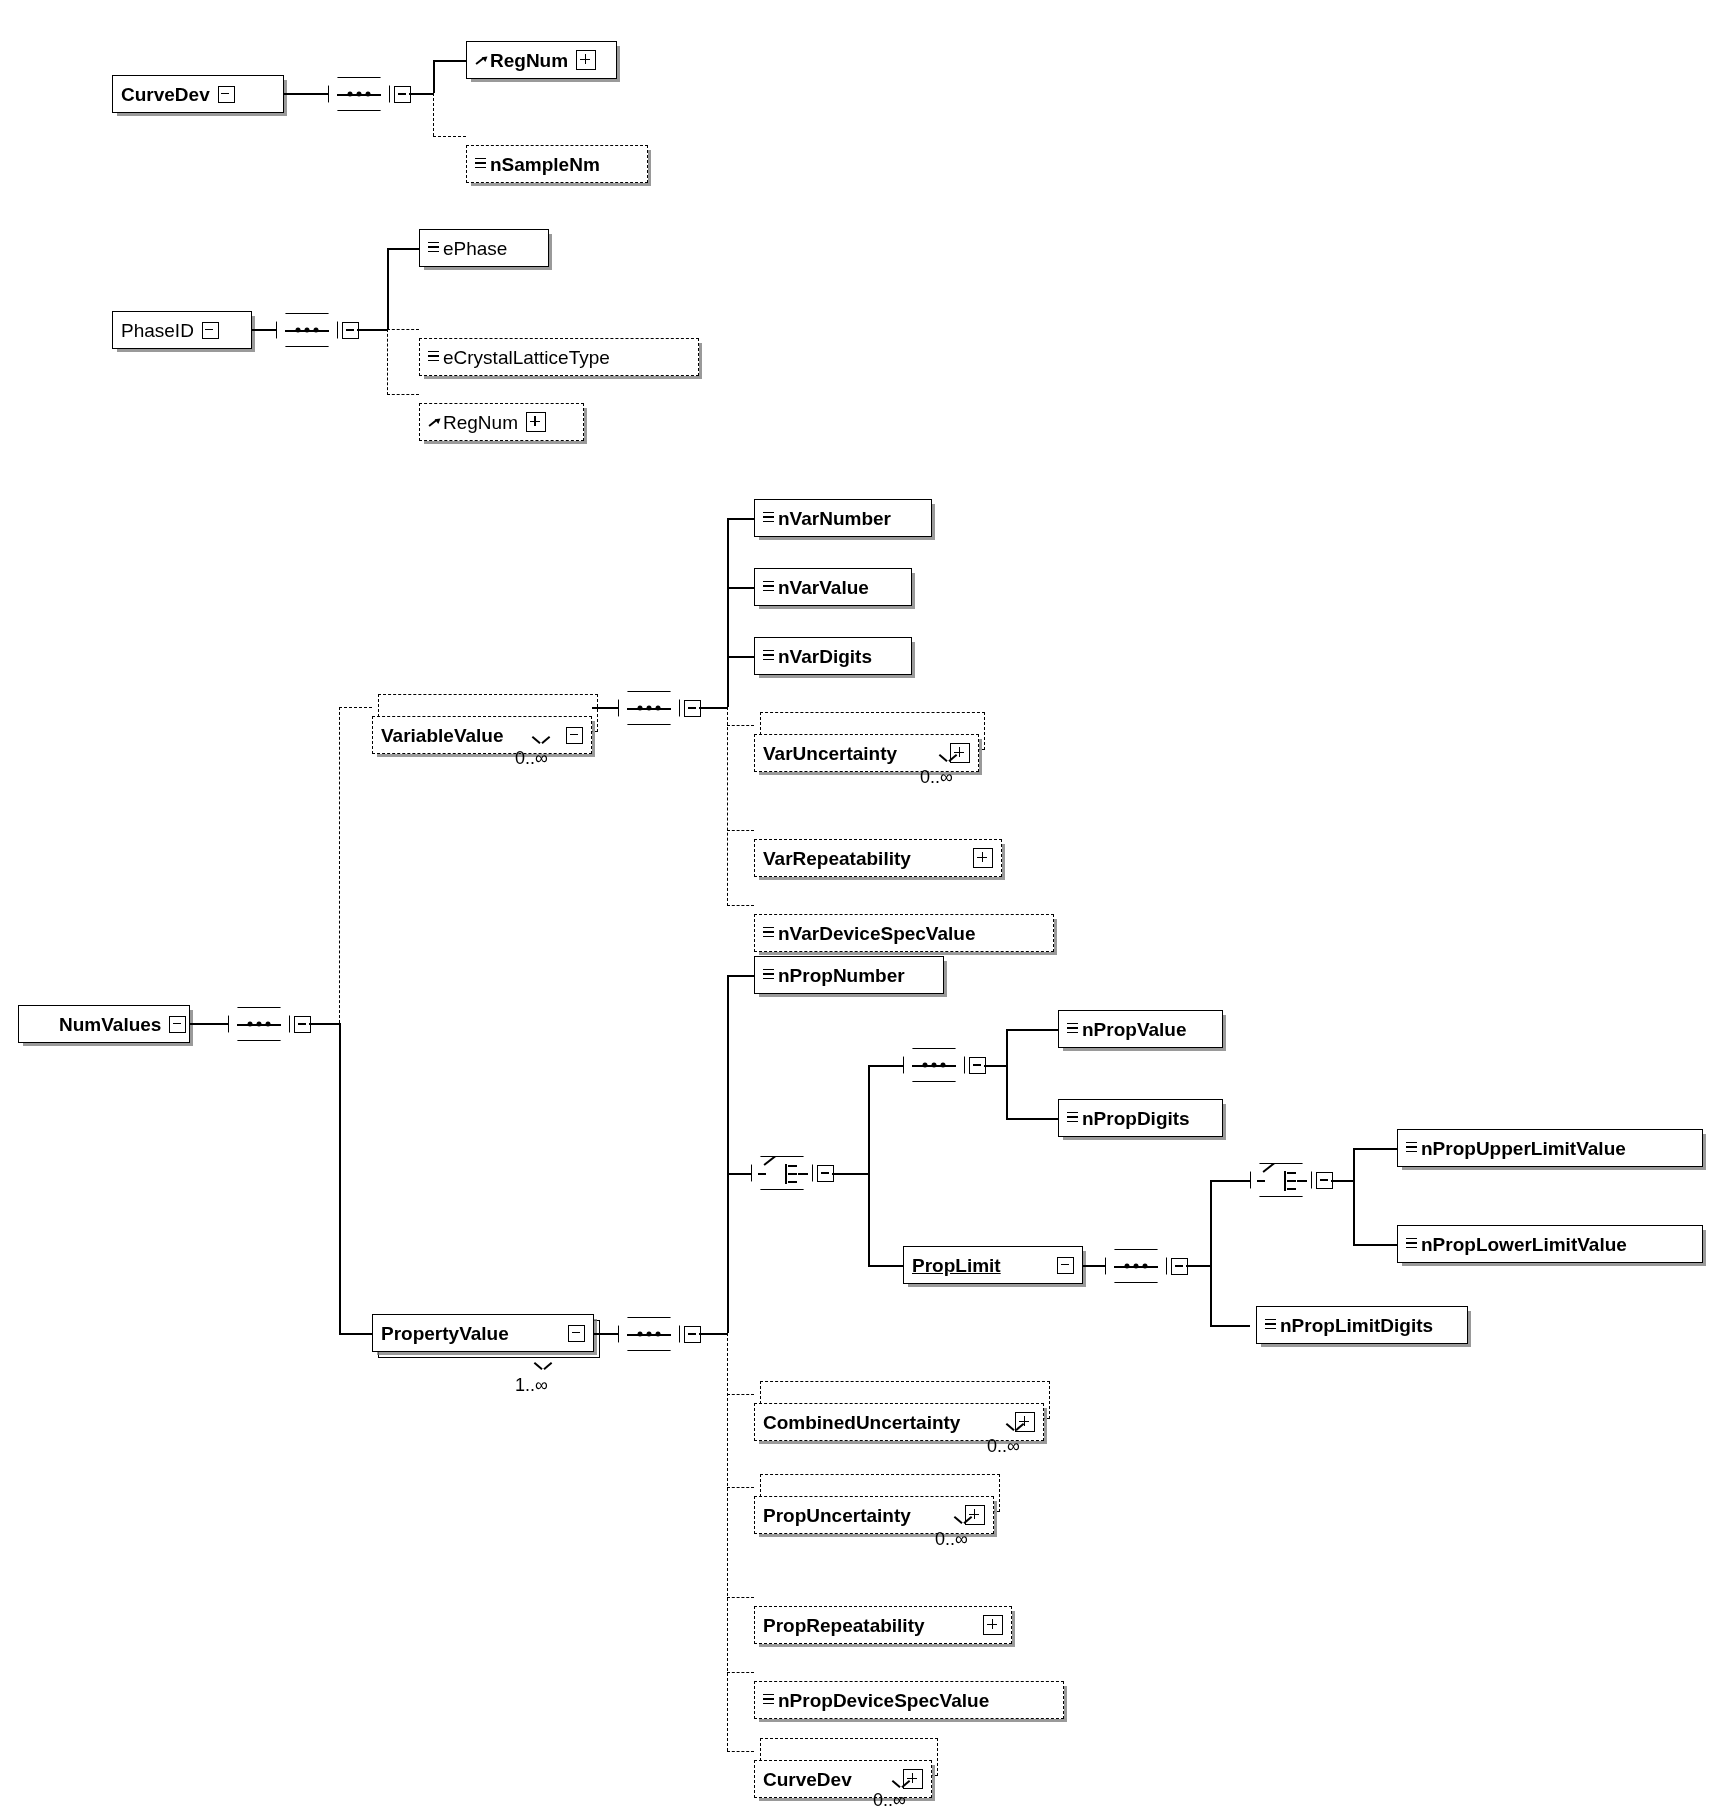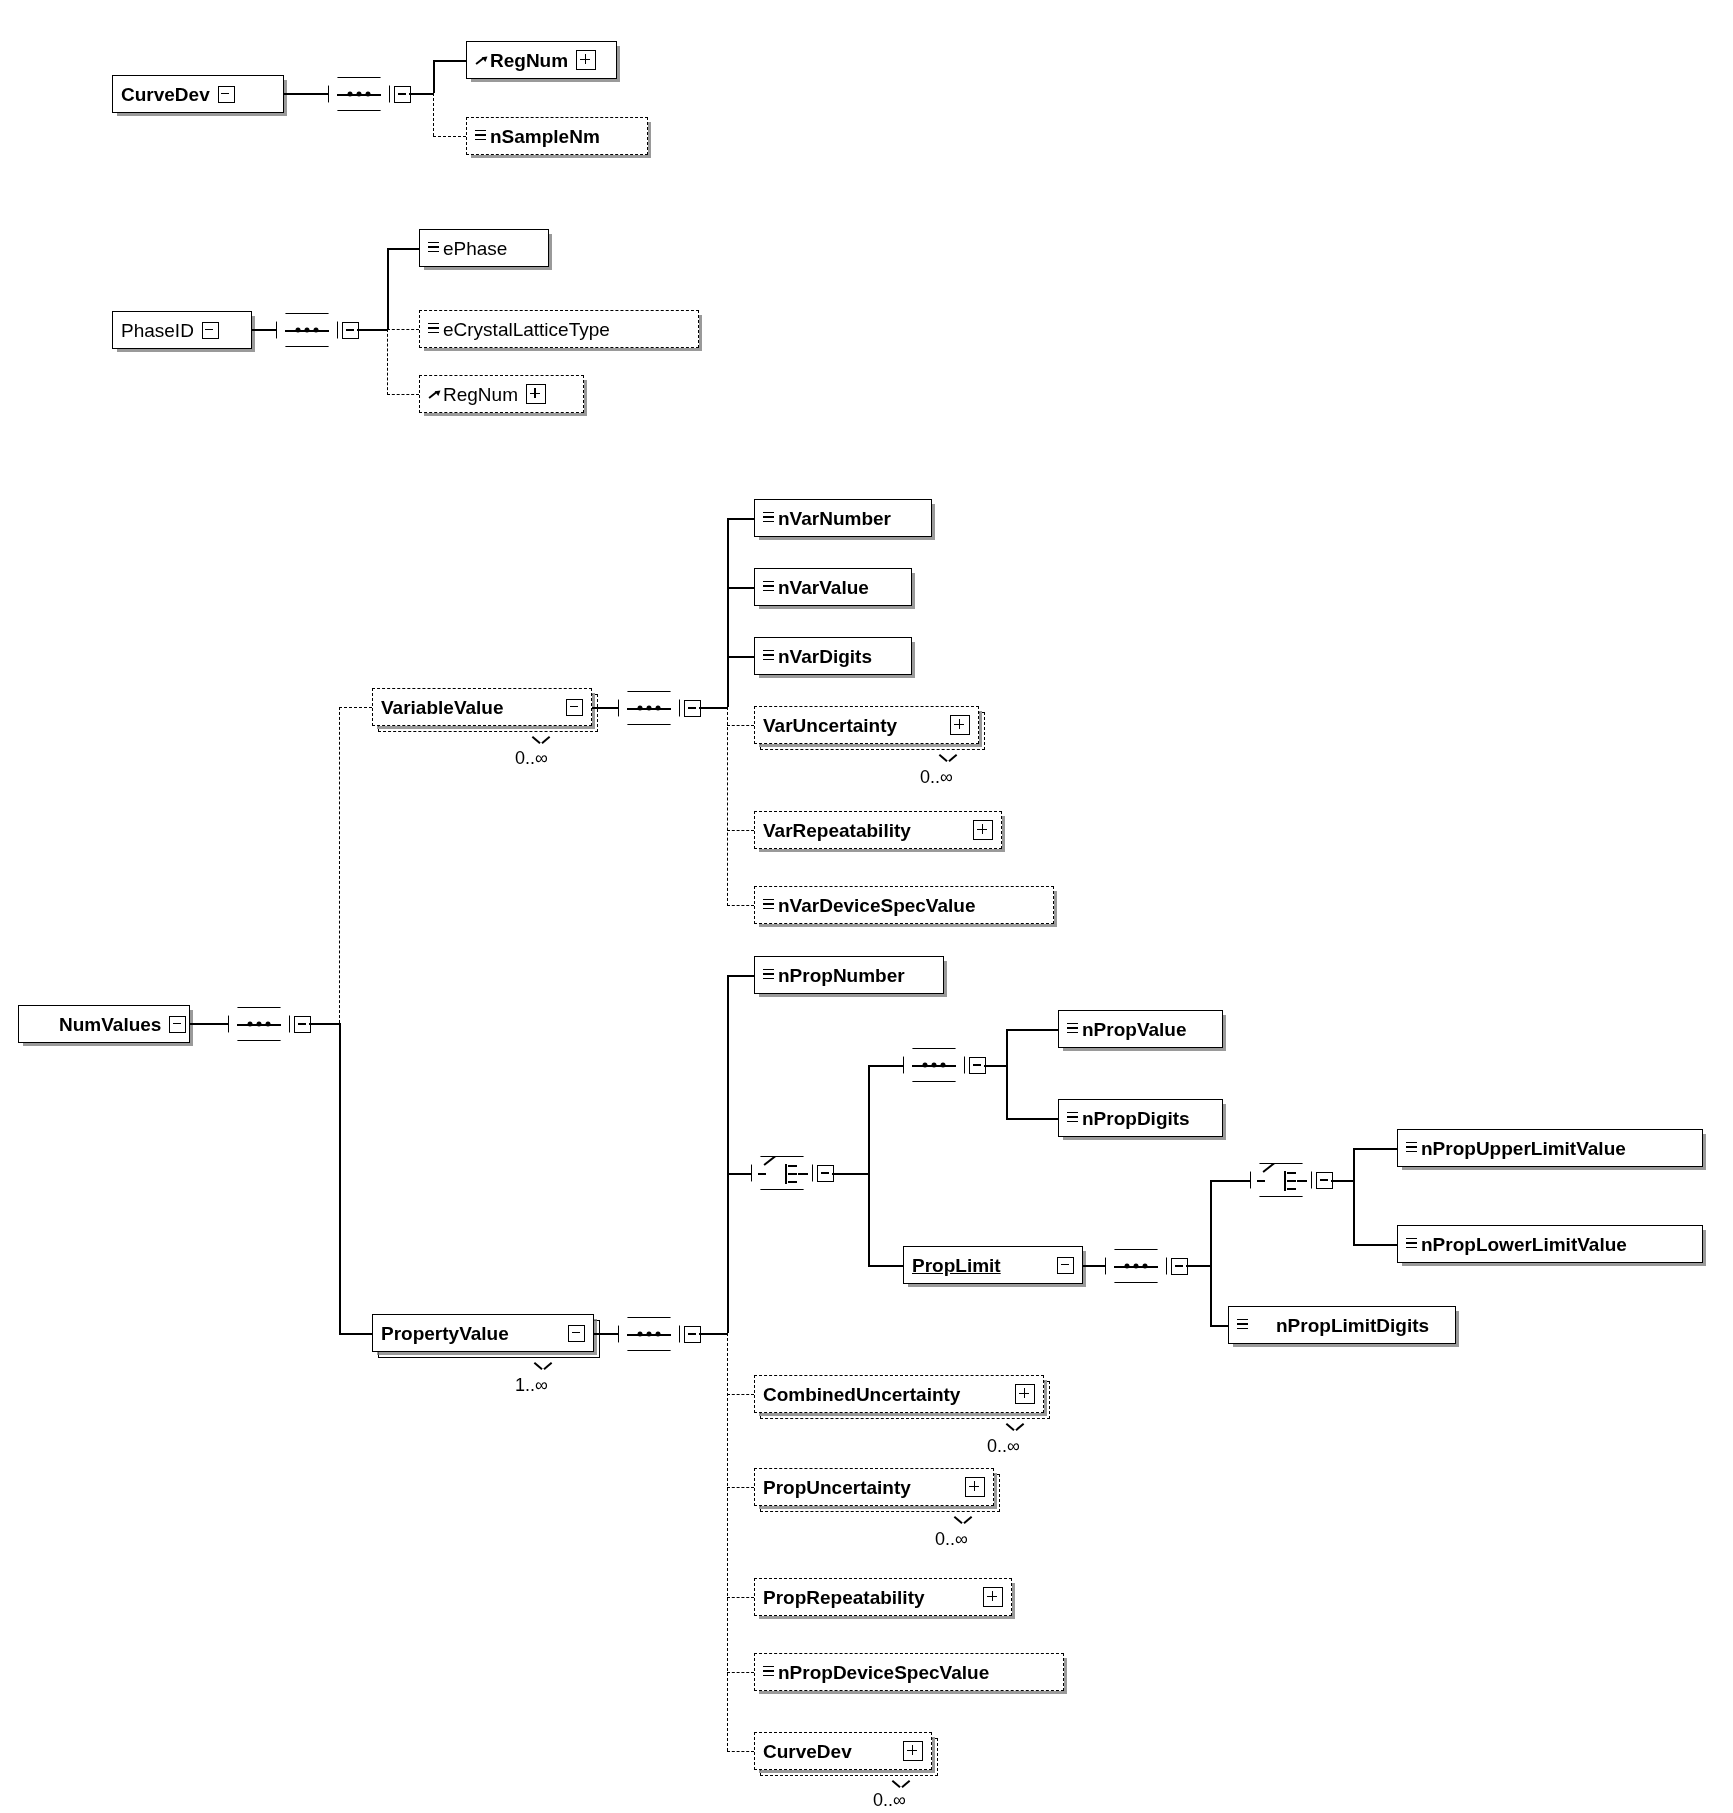--- a/index.html
+++ b/index.html
@@ -16,21 +16,21 @@
     display:flex;
     align-items:center;
     padding:0 8px;
     font-size:19px;
     font-weight:bold;
     color:#000;
     white-space:nowrap;
     box-shadow:4px 4px 0 -1px rgba(120,120,120,.75);
   }
   .node.light{font-weight:normal;}
-  .node.opt{border-style:dashed;border-width:1.7px;}
+  .node.opt{border-style:dashed;border-width:1.7px;margin-top:28px;}
   .node .lbl{line-height:1;}
   
   .barsicon{
     width:11px;height:13px;margin-right:4px;flex:0 0 auto;position:relative;
   }
   .barsicon i{position:absolute;left:0;height:1.6px;background:#000;}
   .barsicon i:nth-child(1){top:0;width:11px;}
   .barsicon i:nth-child(2){top:4.5px;width:11px;}
   .barsicon i:nth-child(3){top:9px;width:11px;}
   
@@ -415,21 +415,21 @@
     <span class="lbl">nPropUpperLimitValue</span>
   </div>
   <div class="node" style="left:1397px;top:1225px;width:306px;">
     <span class="barsicon">
         <i></i>
         <i></i>
         <i></i>
       </span>
     <span class="lbl">nPropLowerLimitValue</span>
   </div>
-  <div class="node" style="left:1228px;top:1306px;width:228px;gap:24px;">
+  <div class="node" style="left:1256px;top:1306px;width:212px;">
     <span class="barsicon">
         <i></i>
         <i></i>
         <i></i>
       </span>
     <span class="lbl">nPropLimitDigits</span>
   </div>
 
   <div class="stack dash" style="left:760px;top:1381px;width:290px;height:38px;"></div>
   <div class="node opt" style="left:754px;top:1375px;width:290px;">

